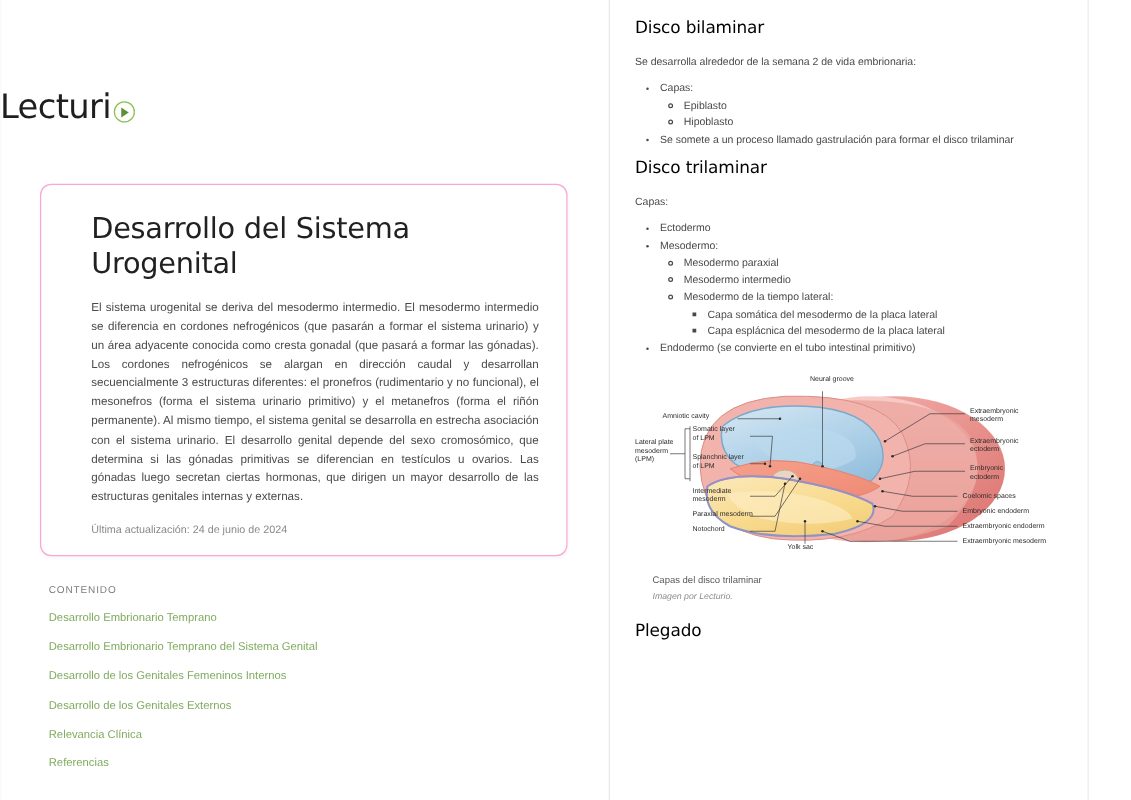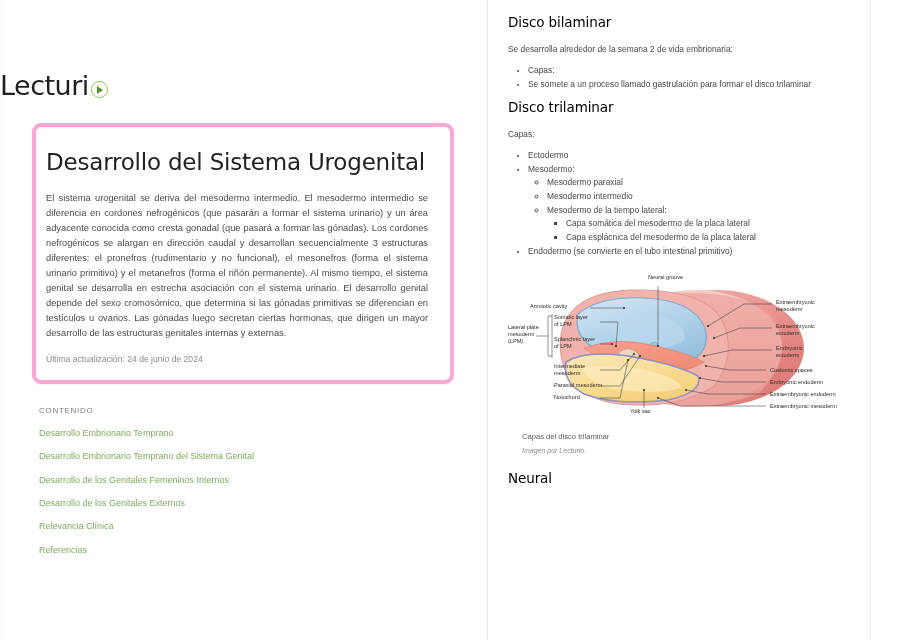--- a/index.html
+++ b/index.html
@@ -64,26 +64,26 @@
     content: "";
     position: absolute;
     left: 5.5px; top: 4px;
     width: 0; height: 0;
     border-left: 6px solid #5d8f33;
     border-top: 4px solid transparent;
     border-bottom: 4px solid transparent;
   }
 
   .card {
-    margin: 24px 33px 0 32px;
+    margin: 48px 33px 0 32px;
     background: #ffffff;
-    border: 4px solid #f9a8d4;
+    border: 1px solid #f9a8d4;
     border-radius: 9px;
     box-shadow: 0 1px 3px rgba(0,0,0,0.045);
-    padding: 22px 22px 16px 10px;
+    padding: 22px 22px 16px 40px;
   }
   .card-title {
     font-family: "DejaVu Sans", sans-serif;
     font-size: 23px;
     font-weight: 400;
     color: #212121;
     margin: 0 0 14px 0;
     letter-spacing: -0.2px;
     line-height: 1.2;
   }
@@ -234,20 +234,24 @@
   </div>
 
   <div class="right-col">
     <div class="right-rule"></div>
 
     <h2 class="h2">Disco bilaminar</h2>
     <p class="para">Se desarrolla alrededor de la semana 2 de vida embrionaria:</p>
     <ul class="lvl1">
       <li>
         <span>Capas:</span>
+        <ul class="lvl2">
+          <li>Epiblasto</li>
+          <li>Hipoblasto</li>
+        </ul>
       </li>
       <li>Se somete a un proceso llamado gastrulación para formar el disco trilaminar</li>
     </ul>
 
     <h2 class="h2 tight">Disco trilaminar</h2>
     <p class="para">Capas:</p>
     <ul class="lvl1">
       <li>Ectodermo</li>
       <li>
         <span>Mesodermo:</span>
@@ -396,16 +400,16 @@
 ectoderm</div>
         <div class="fig-label" style="left:262px; top:97px;">Coelomic spaces</div>
         <div class="fig-label" style="left:262px; top:109px;">Embryonic endoderm</div>
         <div class="fig-label" style="left:262px; top:121px;">Extraembryonic endoderm</div>
         <div class="fig-label" style="left:262px; top:133px;">Extraembryonic mesoderm</div>
       </div>
       <div class="fig-caption">Capas del disco trilaminar</div>
       <div class="fig-credit">Imagen por Lecturio.</div>
     </div>
 
-    <h2 class="h2" style="margin-top:16px;">Neural</h2>
+    <h2 class="h2" style="margin-top:16px;">Plegado</h2>
   </div>
 
 </div>
 
 </body></html>

